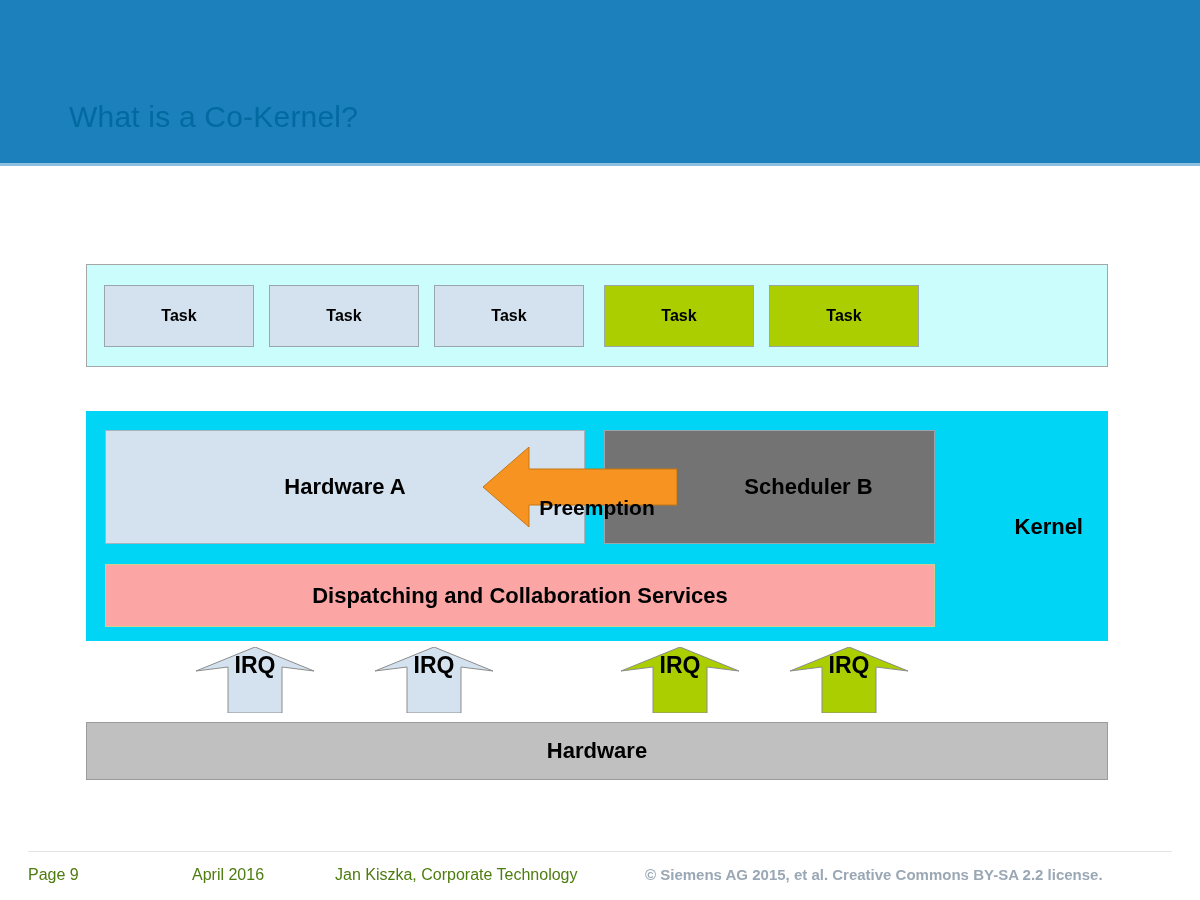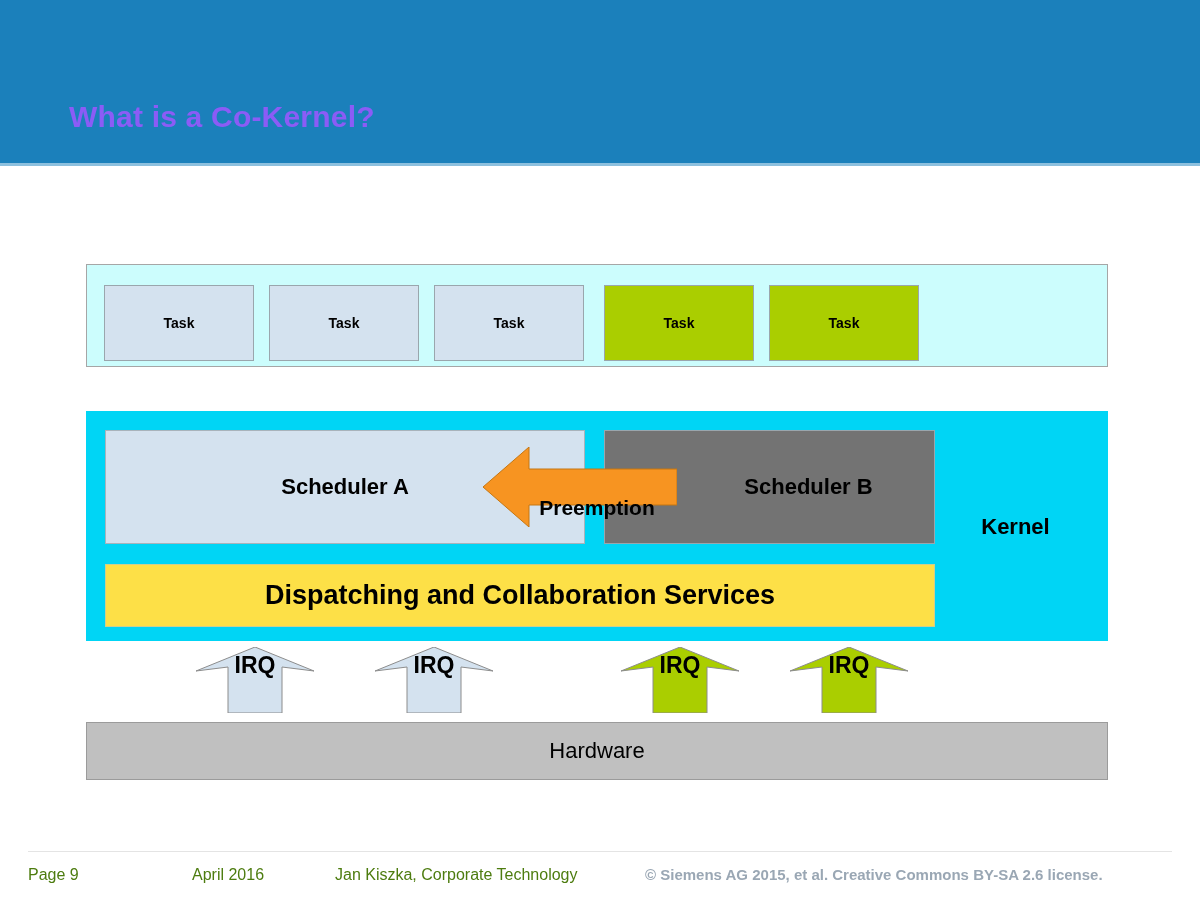--- a/index.html
+++ b/index.html
@@ -29,48 +29,48 @@
     left: 0; top: 163px;
     width: 1200px;
     height: 3px;
     background: #8dc0de;
   }
   #slide-title {
     position: absolute;
     left: 69px;
     top: 100px;
     font-size: 30px;
-    font-weight: bold;
-    color: #8b5cf6;
+    font-weight: normal;
+    color: #0369a1;
     letter-spacing: 0.2px;
     white-space: nowrap;
   }
 
   
   #userspace-container {
     position: absolute;
     left: 86px;
     top: 264px;
     width: 1022px;
     height: 103px;
     background: #ccfdfd;
     border: 1px solid #a6a6a6;
     box-sizing: border-box;
   }
   .task-box {
     position: absolute;
     top: 285px;
     width: 150px;
-    height: 76px;
+    height: 62px;
     box-sizing: border-box;
     border: 1px solid #9aa6ad;
     display: flex;
     align-items: center;
     justify-content: center;
-    font-size: 14px;
+    font-size: 16px;
     font-weight: bold;
     color: #000000;
   }
   .task-blue { background: #d4e2ef; }
   .task-green { background: #aace00; border-color: #9aa6ad; }
 
   #task-1 { left: 104px; }
   #task-2 { left: 269px; }
   #task-3 { left: 434px; }
   #task-4 { left: 604px; }
@@ -128,35 +128,35 @@
     font-size: 22px;
     font-weight: bold;
     padding-left: 78px;
   }
   #dispatch-bar {
     position: absolute;
     left: 105px;
     top: 564px;
     width: 830px;
     height: 63px;
-    background: #fde047;
+    background: #fca5a5;
     border: 1px solid #cfcf8f;
     box-sizing: border-box;
     display: flex;
     align-items: center;
     justify-content: center;
-    font-size: 27px;
+    font-size: 22px;
     font-weight: bold;
   }
   #kernel-label {
     position: absolute;
     left: 948px;
     top: 514px;
     width: 135px;
-    text-align: center;
+    text-align: right;
     font-size: 22px;
     font-weight: bold;
   }
 
   
   #preemption-arrow {
     position: absolute;
     left: 483px;
     top: 447px;
     width: 194px;
@@ -215,21 +215,21 @@
     top: 722px;
     width: 1022px;
     height: 58px;
     background: #c0c0c0;
     border: 1px solid #9b9b9b;
     box-sizing: border-box;
     display: flex;
     align-items: center;
     justify-content: center;
     font-size: 22px;
-    font-weight: normal;
+    font-weight: bold;
   }
 
   
   #footer-rule {
     position: absolute;
     left: 28px;
     top: 851px;
     width: 1144px;
     height: 1px;
     background: #e4e4e4;
@@ -266,21 +266,21 @@
 <div class="task-box task-blue" id="task-1">Task</div>
 <div class="task-box task-blue" id="task-2">Task</div>
 <div class="task-box task-blue" id="task-3">Task</div>
 <div class="task-box task-green" id="task-4">Task</div>
 <div class="task-box task-green" id="task-5">Task</div>
 
 <div id="userspace-label">
 </div>
 
 <div id="kernel-container"></div>
-<div id="scheduler-a">Scheduler A</div>
+<div id="scheduler-a">Hardware A</div>
 <div id="scheduler-b">Scheduler B</div>
 
 <div id="preemption-arrow">
   <svg width="194" height="80" viewBox="0 0 194 80">
     <polygon points="0,40 46,0 46,22 194,22 194,58 46,58 46,80" fill="#f79421" stroke="#c57612" stroke-width="1"></polygon>
   </svg>
 </div>
 <div id="preemption-label">Preemption</div>
 
 <div id="dispatch-bar">Dispatching and Collaboration Services</div>
@@ -313,13 +313,13 @@
   </svg>
 </div>
 <div class="irq-label" id="irq-4-label">IRQ</div>
 
 <div id="hardware-bar">Hardware</div>
 
 <div id="footer-rule"></div>
 <div class="footer-text" id="footer-page">Page 9</div>
 <div class="footer-text" id="footer-date">April 2016</div>
 <div class="footer-text" id="footer-author">Jan Kiszka, Corporate Technology</div>
-<div id="footer-copyright">© Siemens AG 2015, et al. Creative Commons BY-SA 2.6 license.</div>
+<div id="footer-copyright">© Siemens AG 2015, et al. Creative Commons BY-SA 2.2 license.</div>
 
 </body></html>

